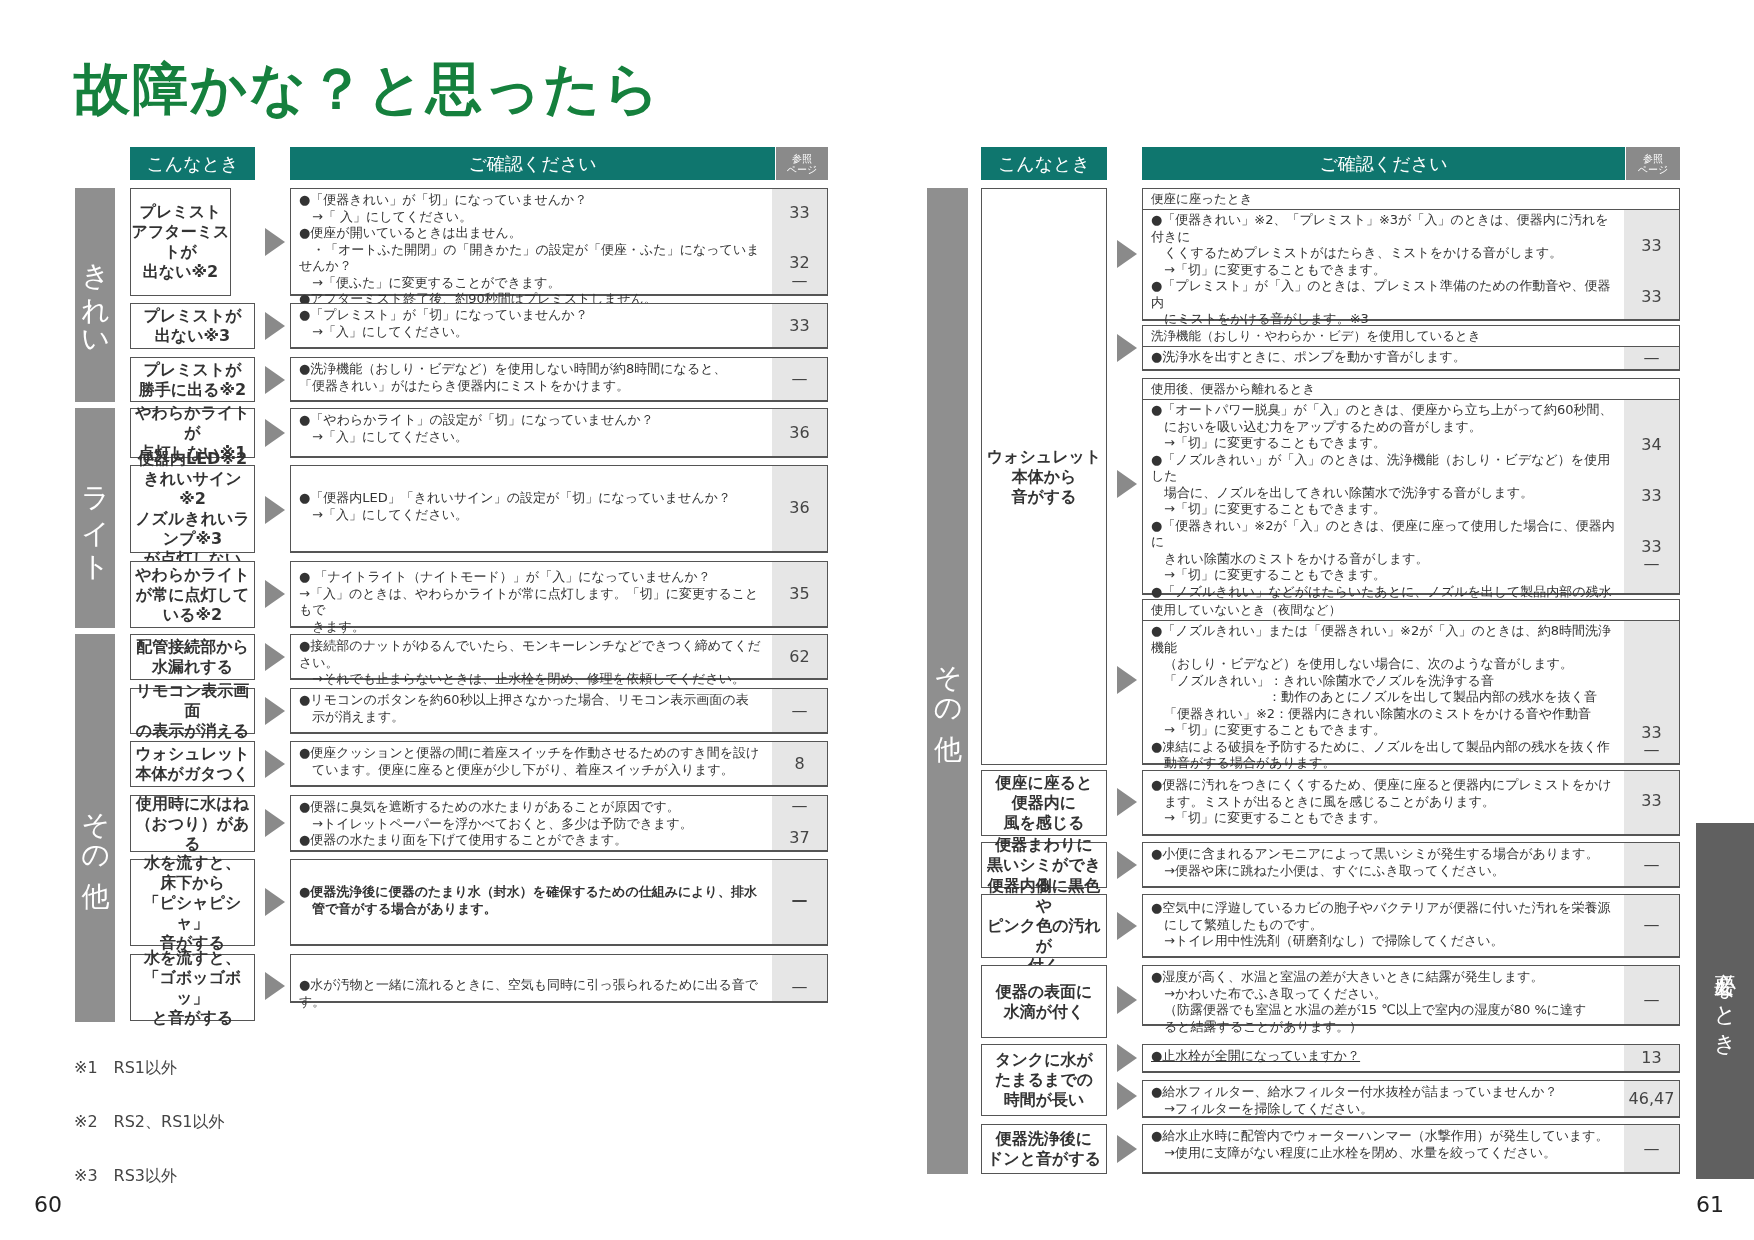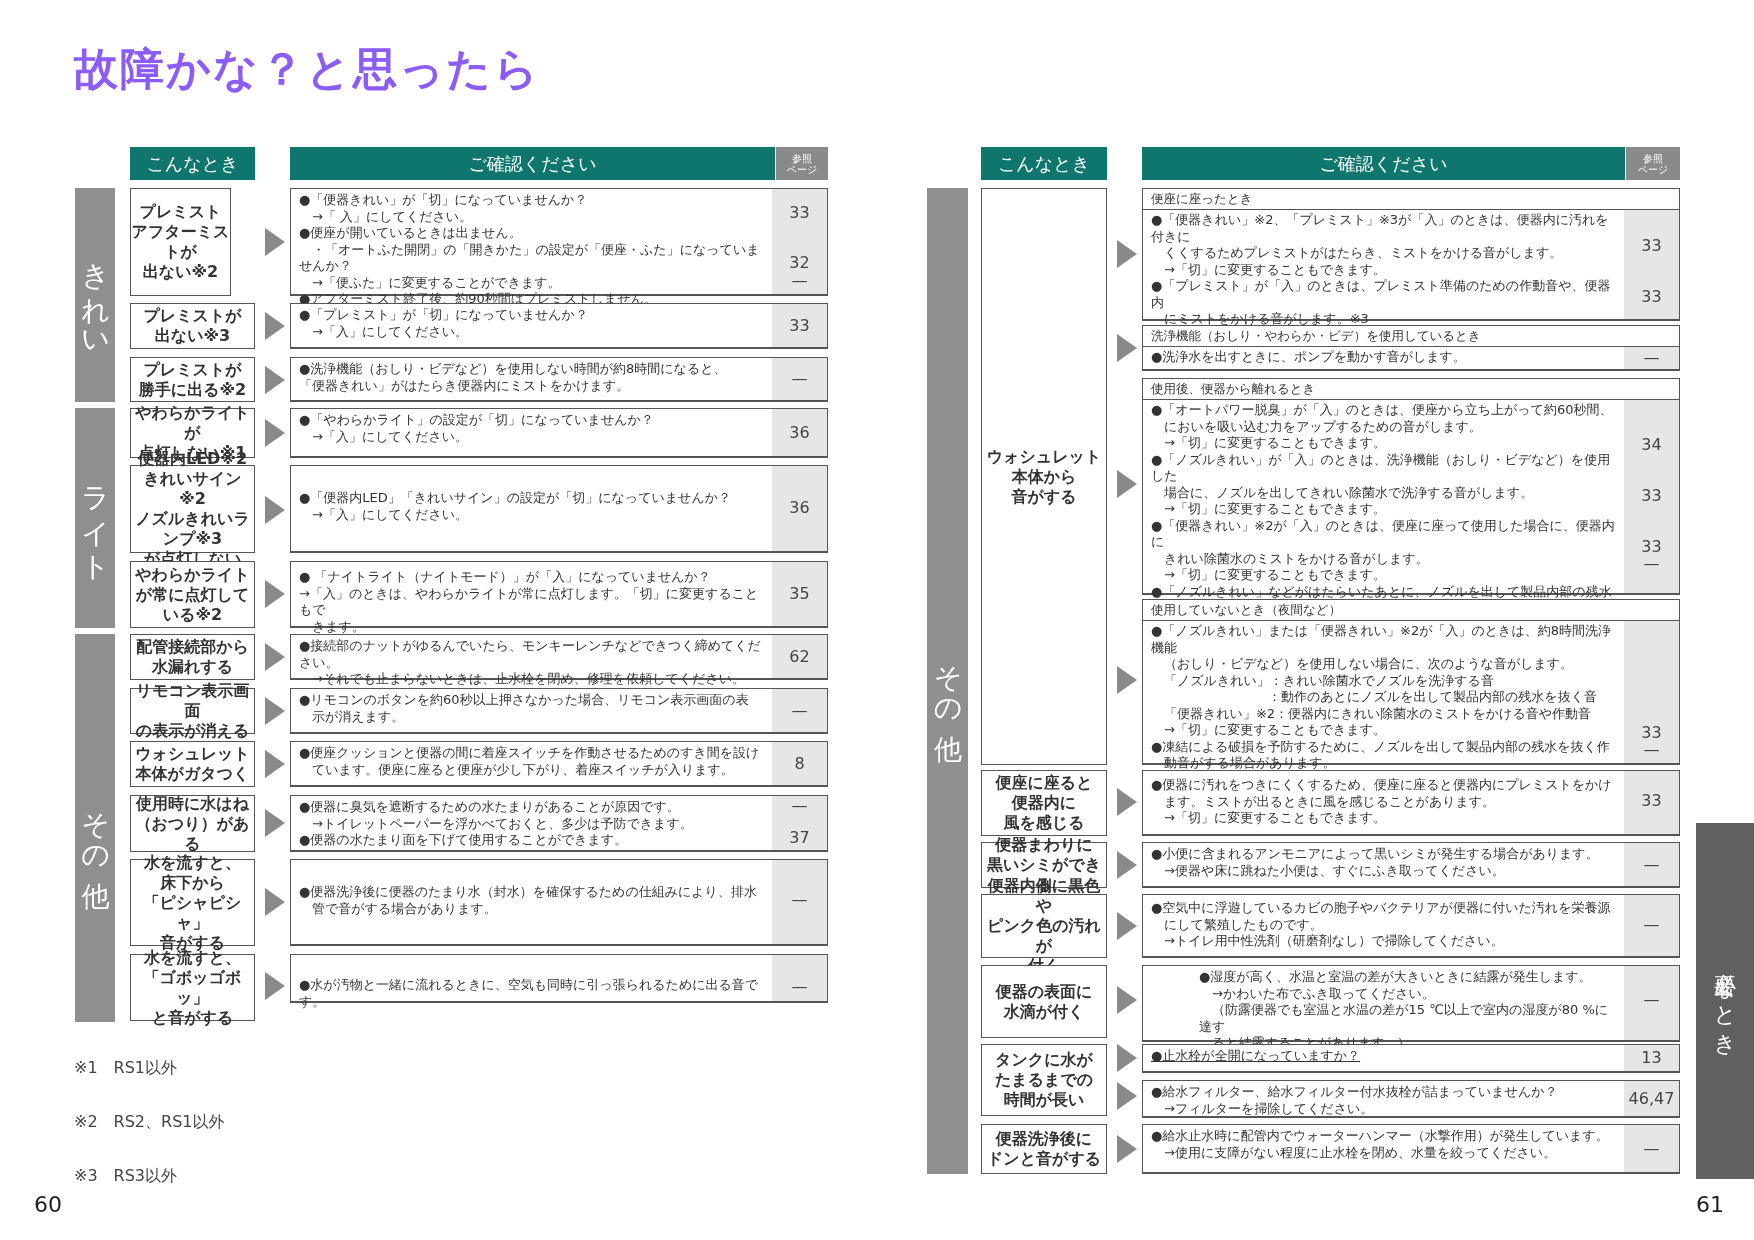--- a/index.html
+++ b/index.html
@@ -1,18 +1,18 @@
 <!DOCTYPE html>
 <html><head>
 <meta charset="utf-8">
 <style>
   html,body{margin:0;padding:0;}
   body{width:1754px;height:1240px;position:relative;background:#fff;font-family:"DejaVu Sans","Liberation Sans",sans-serif;color:#333;overflow:hidden;}
   .abs{position:absolute;box-sizing:border-box;}
-  .title{left:74px;top:40px;font-size:44px;font-weight:bold;color:#8b5cf6;letter-spacing:2px;white-space:nowrap;}
+  .title{left:74px;top:52px;font-size:56px;font-weight:bold;color:#15803d;letter-spacing:2px;white-space:nowrap;}
   .hdr{background:#0f766e;color:#fff;font-size:18px;display:flex;align-items:center;justify-content:center;}
   .hdr-ref{background:#8a8a8a;color:#fff;font-size:10px;line-height:11px;text-align:center;display:flex;align-items:center;justify-content:center;border-left:1px solid #fff;}
   .cat{background:#8f8f8f;color:#fff;font-size:28px;display:flex;align-items:center;justify-content:center;writing-mode:vertical-rl;text-orientation:upright;letter-spacing:2px;}
   .when{border:1.5px solid #555;background:#fff;font-size:16px;font-weight:bold;color:#333;display:flex;align-items:center;justify-content:center;text-align:center;line-height:20px;white-space:pre-line;}
   .arrow{width:0;height:0;border-top:14px solid transparent;border-bottom:14px solid transparent;border-left:20px solid #8a8a8a;}
   .box{border:1.5px solid #555;border-bottom-width:2.5px;background:#fff;display:flex;}
   .box .txt{flex:1;font-size:13px;line-height:16.5px;padding:3px 8px;white-space:pre-line;color:#333;}
   .box .ref{width:55px;background:#e6e6e6;font-size:16px;color:#444;position:relative;}
   .ref span{position:absolute;left:0;right:0;text-align:center;}
   .sub{border:1.5px solid #555;border-bottom-width:2.5px;background:#fff;}
@@ -163,21 +163,21 @@
       <span style="top:0px">—</span>
       <span style="top:32px">37</span>
     </div>
 </div>
 
 <div class="abs when" style="left:130px;top:859px;width:125px;height:87px;">水を流すと、
 床下から
 「ピシャピシャ」
 音がする</div>
 <div class="abs arrow" style="left:265px;top:888px;"></div>
-<div class="abs box" style="left:290px;top:859px;width:538px;height:87px;">
+<div class="abs box" style="left:290px;top:859px;width:538px;height:87px;font-weight:bold;">
   <div class="txt" style="padding-top:24px">●便器洗浄後に便器のたまり水（封水）を確保するための仕組みにより、排水
 　管で音がする場合があります。</div>
   <div class="ref">
       <span style="top:30px">—</span>
     </div>
 </div>
 
 <div class="abs when" style="left:130px;top:954px;width:125px;height:67px;">水を流すと、
 「ゴボッゴボッ」
 と音がする</div>
@@ -315,21 +315,21 @@
 　にして繁殖したものです。
 　→トイレ用中性洗剤（研磨剤なし）で掃除してください。</div>
   <div class="ref">
       <span style="top:20px">—</span>
     </div>
 </div>
 
 <div class="abs when" style="left:981px;top:965px;width:126px;height:73px;">便器の表面に
 水滴が付く</div>
 <div class="abs arrow" style="left:1117px;top:986px;"></div>
-<div class="abs box" style="left:1142px;top:965px;width:538px;height:77px;padding-left:48px;">
+<div class="abs box" style="left:1142px;top:965px;width:538px;height:61px;">
   <div class="txt">●湿度が高く、水温と室温の差が大きいときに結露が発生します。
 　→かわいた布でふき取ってください。
 　（防露便器でも室温と水温の差が15 ℃以上で室内の湿度が80 %に達す
 　ると結露することがあります。）</div>
   <div class="ref">
       <span style="top:24px">—</span>
     </div>
 </div>
 
 <div class="abs when" style="left:981px;top:1044px;width:126px;height:72px;">タンクに水が

